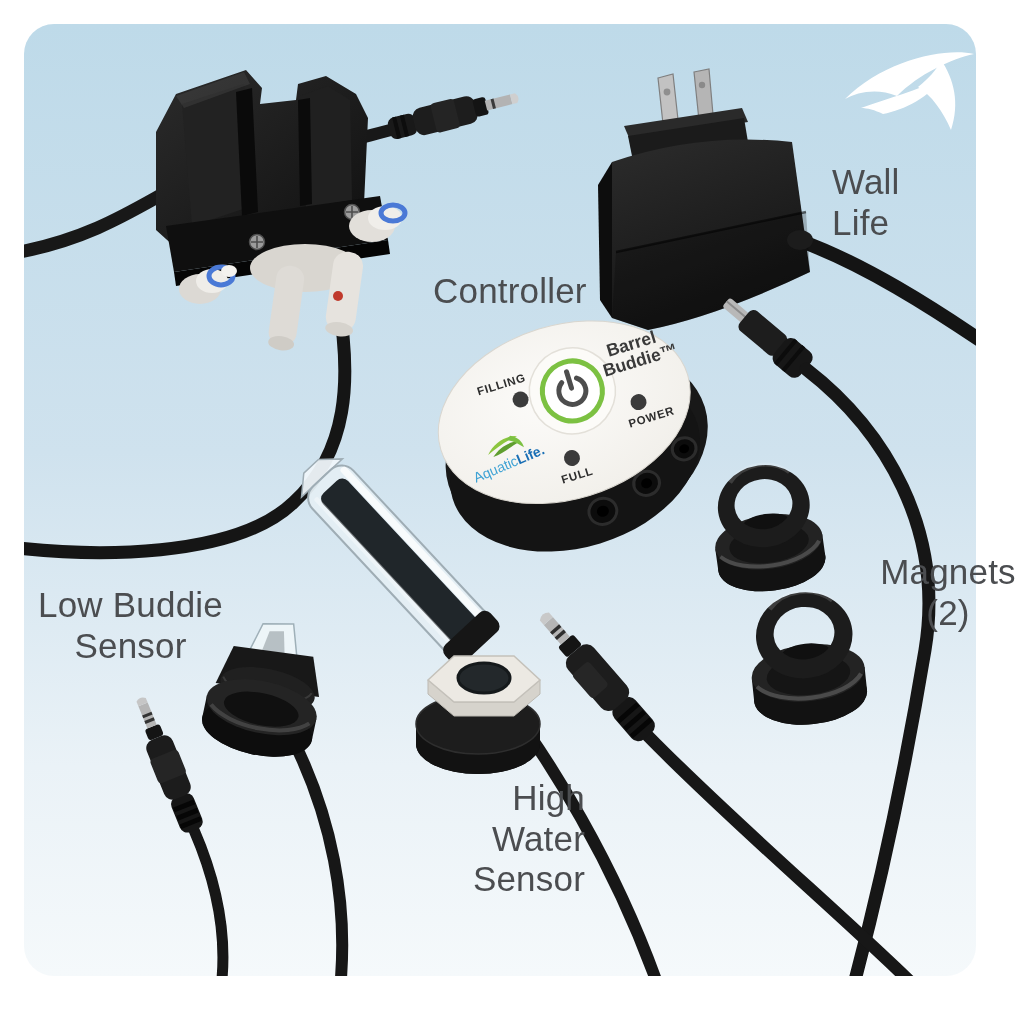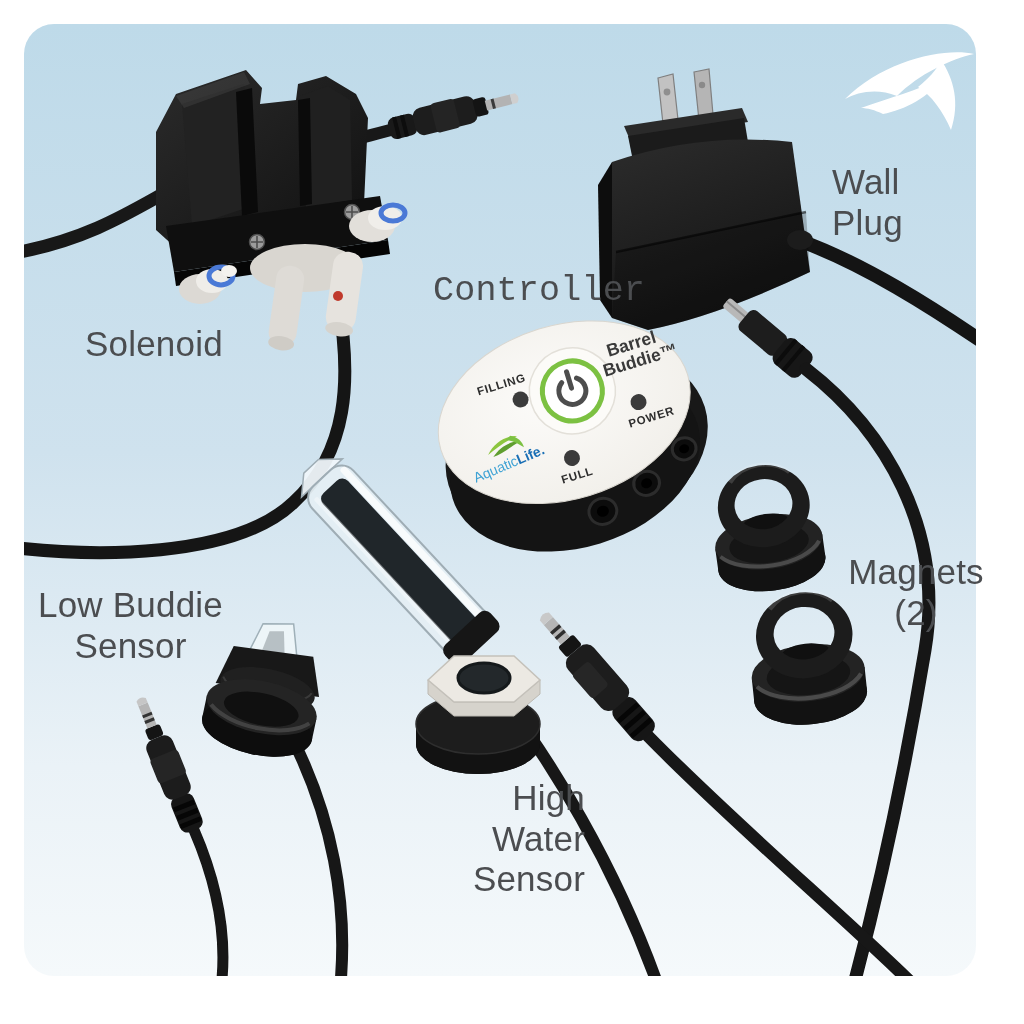--- a/index.html
+++ b/index.html
@@ -274,25 +274,24 @@
 
       <ellipse cx="-6" cy="40" rx="8" ry="8" fill="#3b3b3b"></ellipse>
       <text x="-6" y="62" text-anchor="middle" font-size="11.5" font-weight="bold" fill="#2d2d2d" letter-spacing="0.8" class="svgtext">FULL</text>
 
       <ellipse cx="74" cy="6" rx="8" ry="8" fill="#3b3b3b"></ellipse>
       <text x="82" y="28" text-anchor="middle" font-size="11.5" font-weight="bold" fill="#2d2d2d" letter-spacing="0.8" class="svgtext">POWER</text>
     </g>
   </g>
 </svg>
 
-<div class="label" style="left:85px;top:324px;">Solenoid</div>
-<div class="label" style="left:433px;top:271px;font-family:Liberation Mono, monospace;">Controller</div>
+<div class="label" style="left:433px;top:271px;">Controller</div>
 <div class="label" style="left:832px;top:162px;">Wall
-Plug</div>
-<div class="label center" style="left:846px;top:552px;width:140px;">Magnets
+Life</div>
+<div class="label center" style="left:878px;top:552px;width:140px;">Magnets
 (2)</div>
 <div class="label center" style="left:28px;top:585px;width:205px;">Low Buddie
 Sensor</div>
 <div class="label center" style="left:400px;top:778px;width:185px;text-align:right;">High
 Water
 Sensor</div>
 
 </div>
 
 </body></html>

